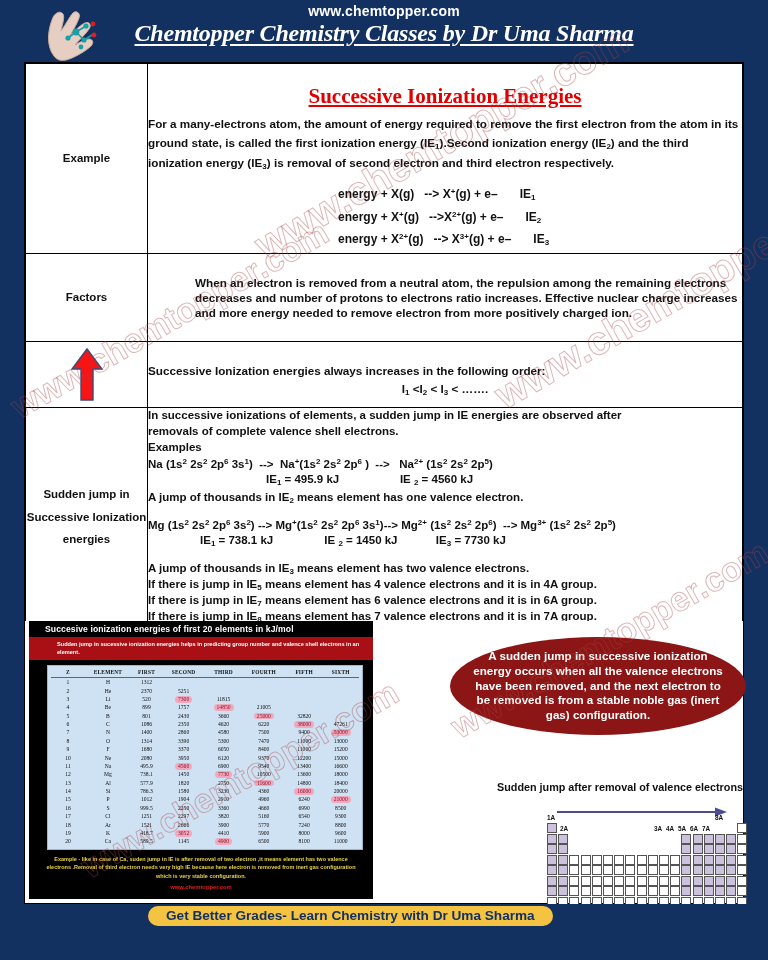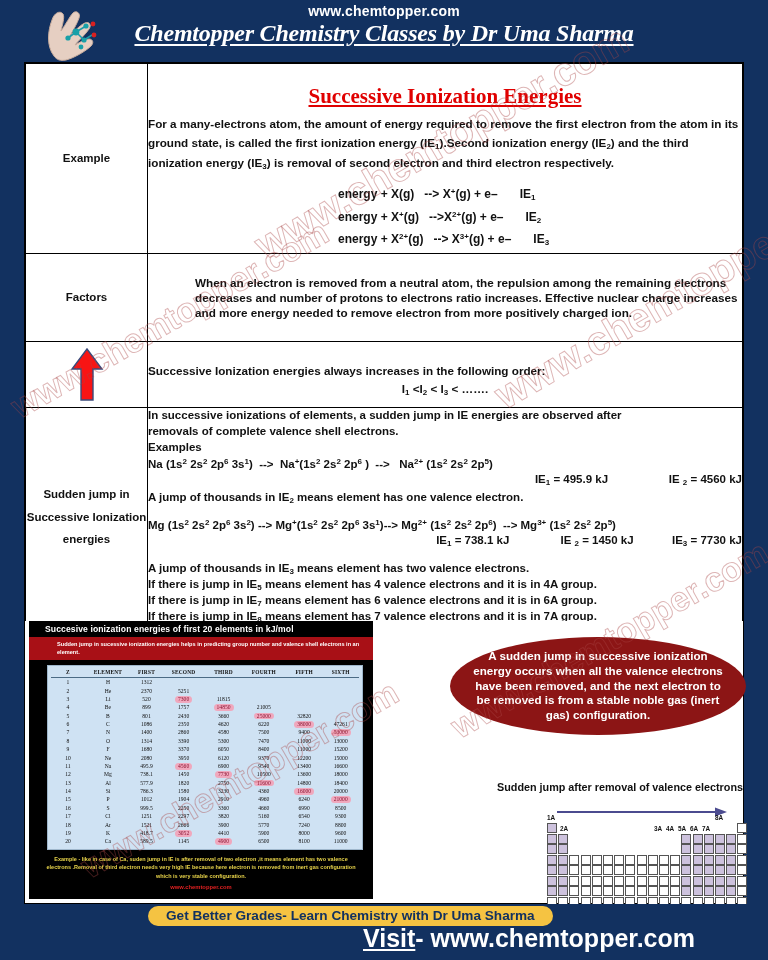--- a/index.html
+++ b/index.html
@@ -118,21 +118,21 @@
 
   
   .arrow-wrap { display:flex; align-items:center; justify-content:center; height:100%; }
 
   .order-text {
     font-size: 11.7px; font-weight: bold; color: #111; line-height: 1.5;
   }
   .order-series { text-align: center; }
 
   .ex-block { font-size: 11.5px; font-weight: bold; color:#111; line-height: 1.38; }
-  .ie-row { text-align: right; }
+  .ie-row { text-align: left; }
   .ie-pad1 { padding-left: 118px; }
   .ie-pad2 { padding-left: 52px; }
 
   
   .bottom-area {
     position: absolute;
     left: 0; top: 558px;
     width: 718px; height: 282px;
     background: #ffffff;
   }
@@ -797,22 +797,19 @@
           <div class="pt-cell" style="left: 168px; top: 73.5px;"></div>
           <div class="pt-cell" style="left: 179.2px; top: 73.5px;"></div>
           <div class="pt-cell" style="left: 190.4px; top: 73.5px;"></div>
         </div>
     </div>
   </div>
 </div>
 
 <div class="footer">
   <div class="grades-pill">Get Better Grades- Learn Chemistry with Dr Uma Sharma</div>
-  <div class="visit-row">
-    <span class="u">Visit</span><span>- www.chemtopper.com</span>
-  </div>
 </div>
 
 <div class="wm" style="left:-10px;  top:300px; font-size:34px;">www.chemtopper.com</div>
 <div class="wm" style="left:230px;  top:120px; font-size:40px;">www.chemtopper.com</div>
 <div class="wm" style="left:470px;  top:270px; font-size:40px;">www.chemtopper.com</div>
 <div class="wm" style="left:60px;   top:760px; font-size:34px;">www.chemtopper.com</div>
 <div class="wm" style="left:430px;  top:620px; font-size:34px;">www.chemtopper.com</div>
 
 </body></html>

